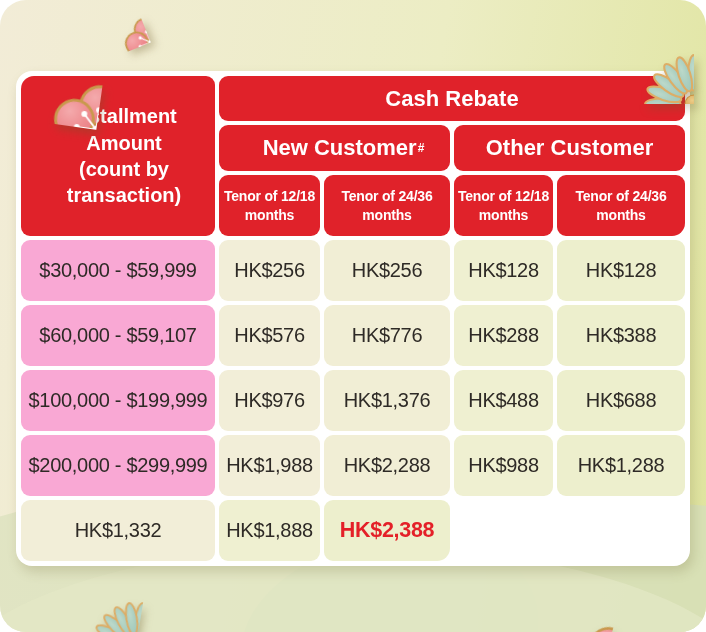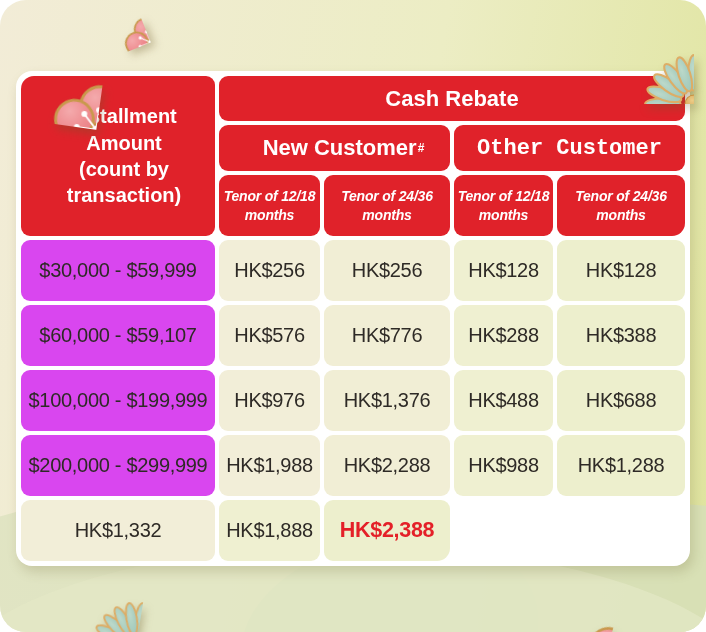--- a/index.html
+++ b/index.html
@@ -28,27 +28,27 @@
     box-shadow:3px 6px 12px rgba(110,100,50,.22);
   }
   .cell {
     display:flex; align-items:center; justify-content:center;
     text-align:center; border-radius:9px;
   }
   .hdr { background:var(--header-red,#e0222a); color:#fff; font-weight:bold; }
   .cell-corner { grid-area:1 / 1 / 4 / 2; font-size:20px; line-height:1.32; white-space:pre-line; border-top-left-radius:13px;padding-left:12px; }
   .cell-cashrebate { grid-area:1 / 2 / 2 / 6; font-size:22px; border-top-right-radius:13px; }
   .cell-new { grid-area:2 / 2 / 3 / 4; font-size:22px;padding-left:18px; }
-  .cell-other { grid-area:2 / 4 / 3 / 6; font-size:22px;font-family:Liberation Mono, monospace; }
+  .cell-other { grid-area:2 / 4 / 3 / 6; font-size:22px; }
   .sup-mark { font-size:12px; vertical-align:super; margin-left:1px; line-height:0; }
-  .tenor { font-size:14px; line-height:1.3; white-space:pre-line; letter-spacing:-0.2px;font-style:italic; }
+  .tenor { font-size:14px; line-height:1.3; white-space:pre-line; letter-spacing:-0.2px; }
   .tenor-last { border-bottom-right-radius:13px; }
 
   .body-cell { color:var(--body-text,#2e2a26); font-size:20px; letter-spacing:-0.3px; }
-  .c1 { background:#d946ef; } .c2 { background:#f2eed8; } .c3 { background:#f1eed5; }
+  .c1 { background:#f9a8d4; } .c2 { background:#f2eed8; } .c3 { background:#f1eed5; }
   .c4 { background:#eff0d1; } .c5 { background:#edefcd; }
   .rlast.c1 { border-bottom-left-radius:13px; }
   .rlast.c5 { border-bottom-right-radius:13px; }
   .hl { color:var(--highlight-red,#e42028); font-weight:bold; font-size:21.5px; }
 
   
   .flower { position:absolute; z-index:5; filter:drop-shadow(3px 5px 4px rgba(110,90,40,.35)); }
   .blossom-large  { left:13px;  top:34px;  width:90px;  height:90px;  transform:rotate(8deg); }
   .blossom-small  { left:91px;  top:2px;   width:52px;  height:52px;  transform:rotate(-22deg); }
   .daisy-tr       { left:590px; top:0px;   width:104px; height:104px; }

